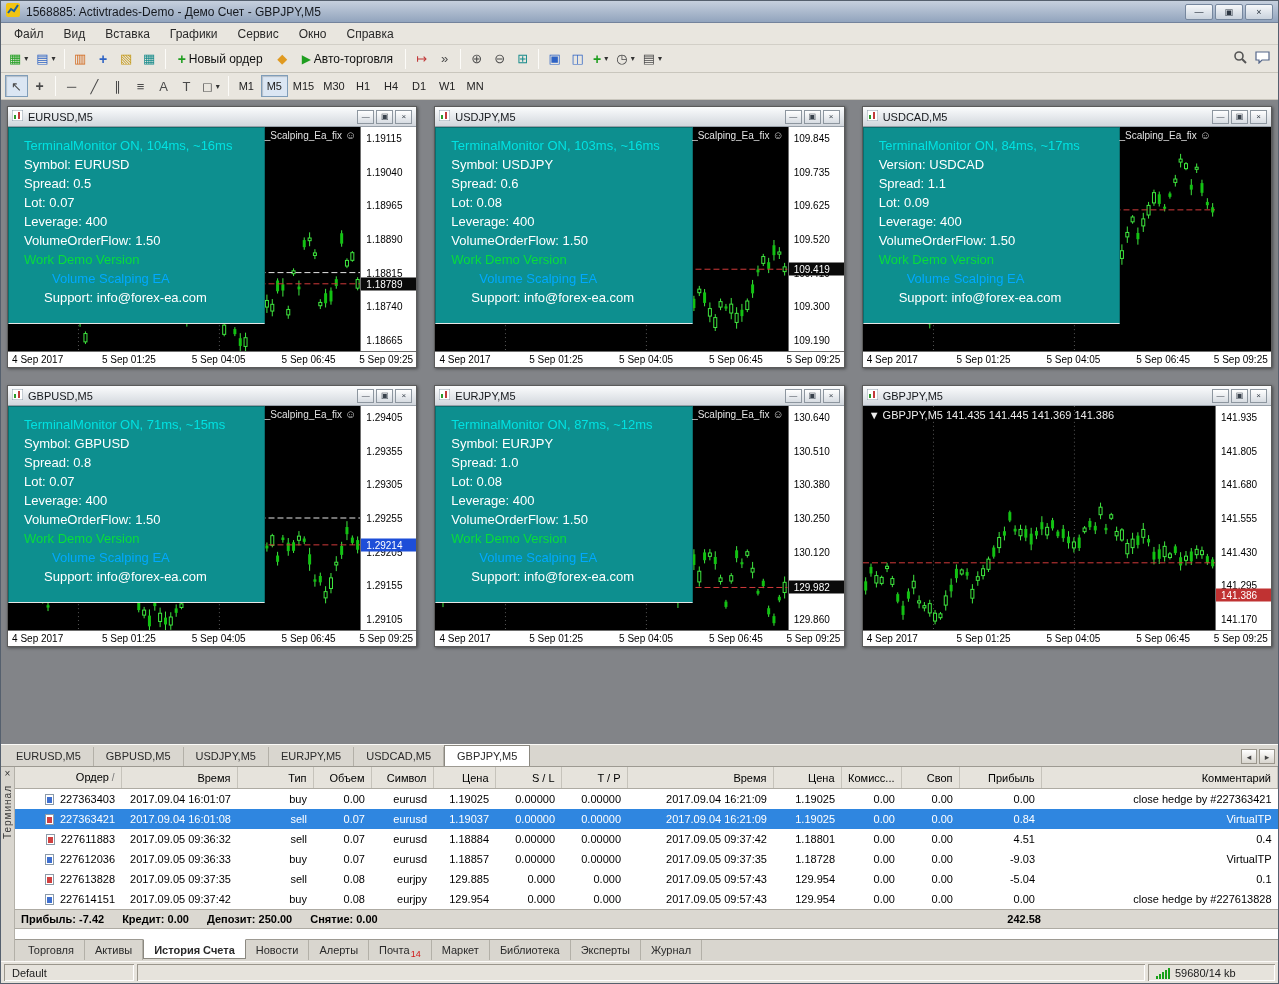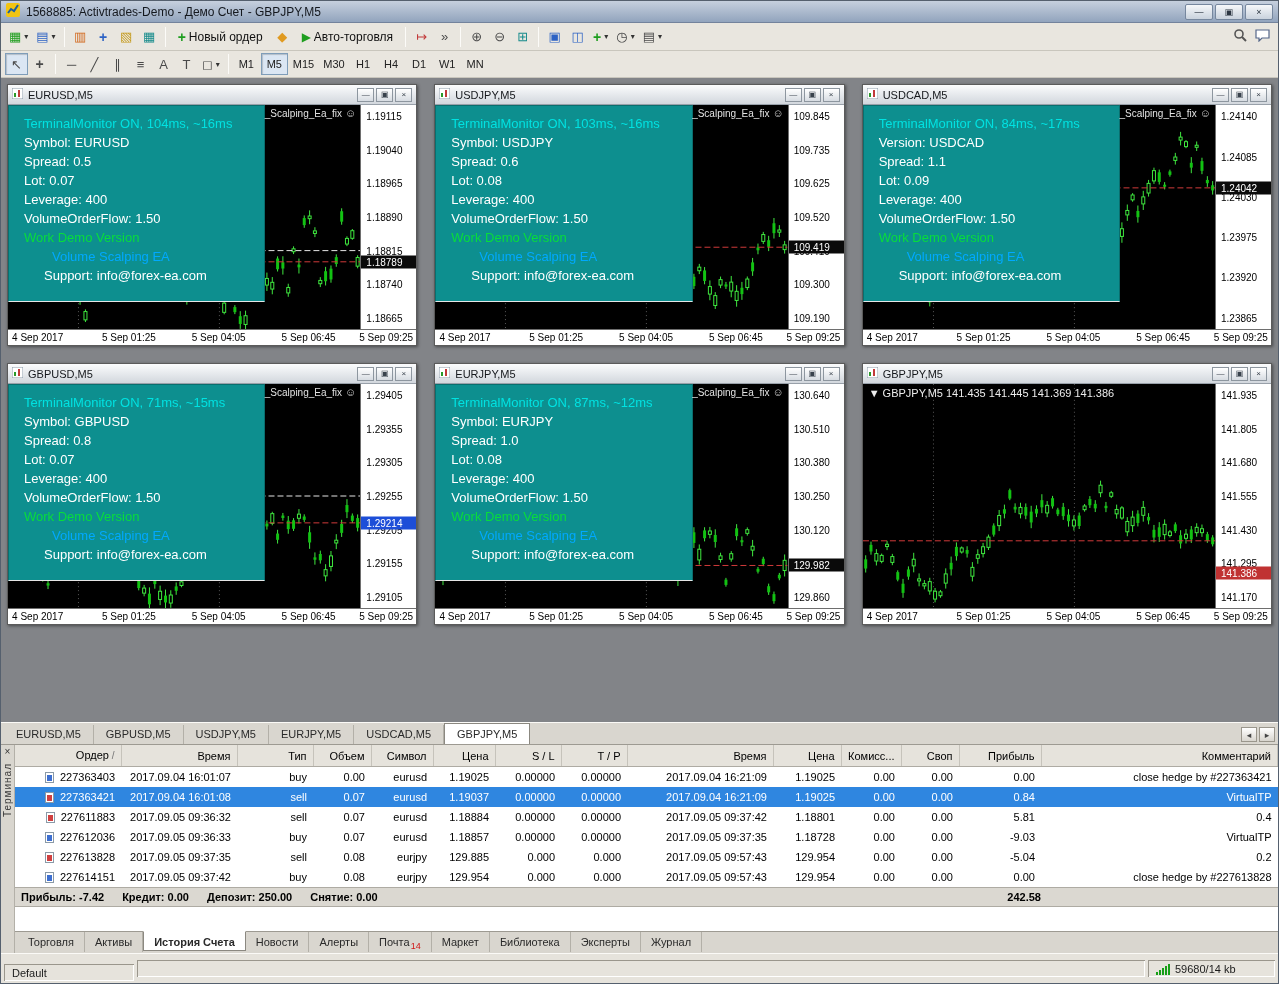--- a/index.html
+++ b/index.html
@@ -78,21 +78,21 @@
   .t-fill{flex:1;background:#fff;}
   .terminal-tabs{flex:0 0 22px;background:#d9d6cf;border-top:1px solid #9d9a92;display:flex;align-items:flex-start;padding:0 3px;}
   .ttab{height:20px;padding:4px 10px 0;font-size:11px;color:#2a2a2a;border-right:1px solid #b3b0a8;position:relative;}
   .ttab.active{background:#fff;border:1px solid #8b8880;border-top:1px solid #fff;margin-top:-1px;font-weight:bold;}
   .ttab .badge{color:#d01818;font-size:9px;vertical-align:sub;margin-left:1px;}
 
   
   .statusbar{flex:0 0 22px;background:#e6e3dc;border-top:1px solid #fbfaf7;display:flex;align-items:center;gap:3px;padding:2px 3px;font-size:11px;color:#1c1c1c;}
   .sb-cell{height:17px;display:flex;align-items:center;padding:0 8px;box-shadow:inset 1px 1px 0 #9a968c,inset -1px -1px 0 #ffffff;white-space:nowrap;overflow:hidden;}
   .sb-help{flex:0 0 558px;}
-  .sb-profile{flex:0 0 130px;margin-top:8px;}
+  .sb-profile{flex:0 0 130px;}
   .sb-fill{flex:1;}
   .sb-traffic{flex:0 0 127px;gap:5px;}
   .bars{display:inline-flex;align-items:flex-end;gap:1px;height:12px;}
   .bars i{display:block;width:2px;background:#18a018;}
   .bars i:nth-child(1){height:3px;}.bars i:nth-child(2){height:5px;}.bars i:nth-child(3){height:7px;}
   .bars i:nth-child(4){height:9px;}.bars i:nth-child(5){height:11px;}
 </style>
 </head>
 <body>
 
@@ -104,20 +104,29 @@
           <path d="M2 10l3-4 3 2 4-6" stroke="#1b5e9e" stroke-width="2" fill="none"></path>
         </svg></span>
     <span class="title">1568885: Activtrades-Demo - Демо Счет - GBPJPY,M5</span>
     <span class="winbtns">
       <span class="winbtn">—</span>
       <span class="winbtn">▣</span>
       <span class="winbtn">×</span>
     </span>
   </div>
 
+  <div class="menubar" id="menubar">
+      <span class="menu-item">Файл</span>
+      <span class="menu-item">Вид</span>
+      <span class="menu-item">Вставка</span>
+      <span class="menu-item">Графики</span>
+      <span class="menu-item">Сервис</span>
+      <span class="menu-item">Окно</span>
+      <span class="menu-item">Справка</span>
+    </div>
 
   <div class="toolbar toolbar1">
     <span class="tbtn">
         <span class="g-green">▦</span>
         <span class="caret">▾</span>
       </span>
     <span class="tbtn">
         <span class="g-blue">▤</span>
         <span class="caret">▾</span>
       </span>
@@ -777,29 +786,20 @@
             <div class="ov-line ov-cyan">TerminalMonitor ON, 84ms, ~17ms</div>
             <div class="ov-line ov-white">Version: USDCAD</div>
             <div class="ov-line ov-white">Spread: 1.1</div>
             <div class="ov-line ov-white">Lot: 0.09</div>
             <div class="ov-line ov-white">Leverage: 400</div>
             <div class="ov-line ov-white">VolumeOrderFlow: 1.50</div>
             <div class="ov-line ov-green">Work Demo Version</div>
             <div class="ov-line ov-blue ind1">Volume Scalping EA</div>
             <div class="ov-line ov-white ind2">Support: info@forex-ea.com</div>
           </div>
-      <div class="scale">
-            <div class="tick" style="top: 5%;">1.24140</div>
-            <div class="tick" style="top: 23%;">1.24085</div>
-            <div class="tick" style="top: 41%;">1.24030</div>
-            <div class="tick" style="top: 59%;">1.23975</div>
-            <div class="tick" style="top: 77%;">1.23920</div>
-            <div class="tick" style="top: 95%;">1.23865</div>
-            <div class="bid" style="top: 37%; background: rgb(10, 10, 10);">1.24042</div>
-          </div>
       <div class="taxis">
             <div class="tt" style="left: 1%;">4 Sep 2017</div>
             <div class="tt" style="left: 23%;">5 Sep 01:25</div>
             <div class="tt" style="left: 45%;">5 Sep 04:05</div>
             <div class="tt" style="left: 67%;">5 Sep 06:45</div>
             <div class="tt" style="left: 86%;">5 Sep 09:25</div>
           </div>
     </div>
   </div>
       <div class="chart-win">
@@ -1447,21 +1447,21 @@
               <td class="num">sell</td>
               <td class="num">0.07</td>
               <td class="num">eurusd</td>
               <td class="num">1.18884</td>
               <td class="num">0.00000</td>
               <td class="num">0.00000</td>
               <td class="num">2017.09.05 09:37:42</td>
               <td class="num">1.18801</td>
               <td class="num">0.00</td>
               <td class="num">0.00</td>
-              <td class="num">5.81</td>
+              <td class="num">4.51</td>
               <td class="num">0.4</td>
             </tr>
             <tr class="row">
               <td class="left"><span class="row-icon buy"></span>227612036</td>
               <td class="num">2017.09.05 09:36:33</td>
               <td class="num">buy</td>
               <td class="num">0.07</td>
               <td class="num">eurusd</td>
               <td class="num">1.18857</td>
               <td class="num">0.00000</td>
@@ -1480,21 +1480,21 @@
               <td class="num">0.08</td>
               <td class="num">eurjpy</td>
               <td class="num">129.885</td>
               <td class="num">0.000</td>
               <td class="num">0.000</td>
               <td class="num">2017.09.05 09:57:43</td>
               <td class="num">129.954</td>
               <td class="num">0.00</td>
               <td class="num">0.00</td>
               <td class="num">-5.04</td>
-              <td class="num">0.2</td>
+              <td class="num">0.1</td>
             </tr>
             <tr class="row">
               <td class="left"><span class="row-icon buy"></span>227614151</td>
               <td class="num">2017.09.05 09:37:42</td>
               <td class="num">buy</td>
               <td class="num">0.08</td>
               <td class="num">eurjpy</td>
               <td class="num">129.954</td>
               <td class="num">0.000</td>
               <td class="num">0.000</td>

